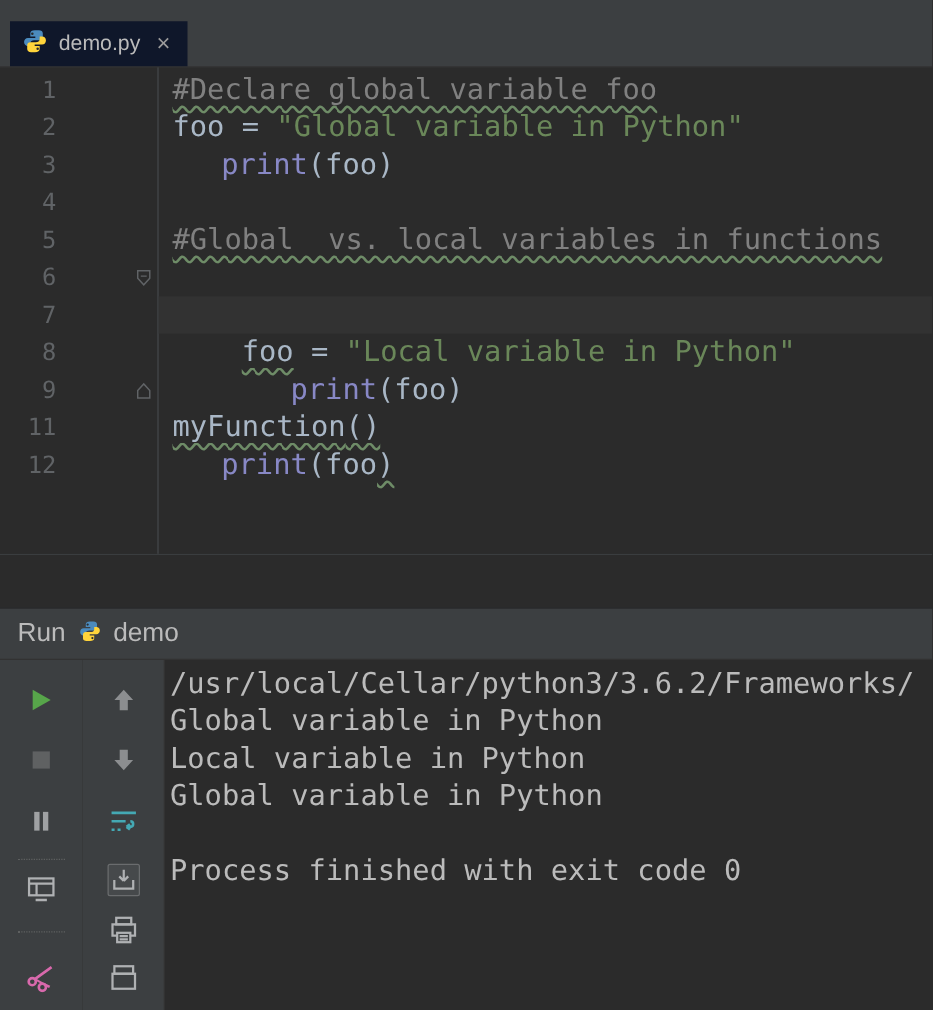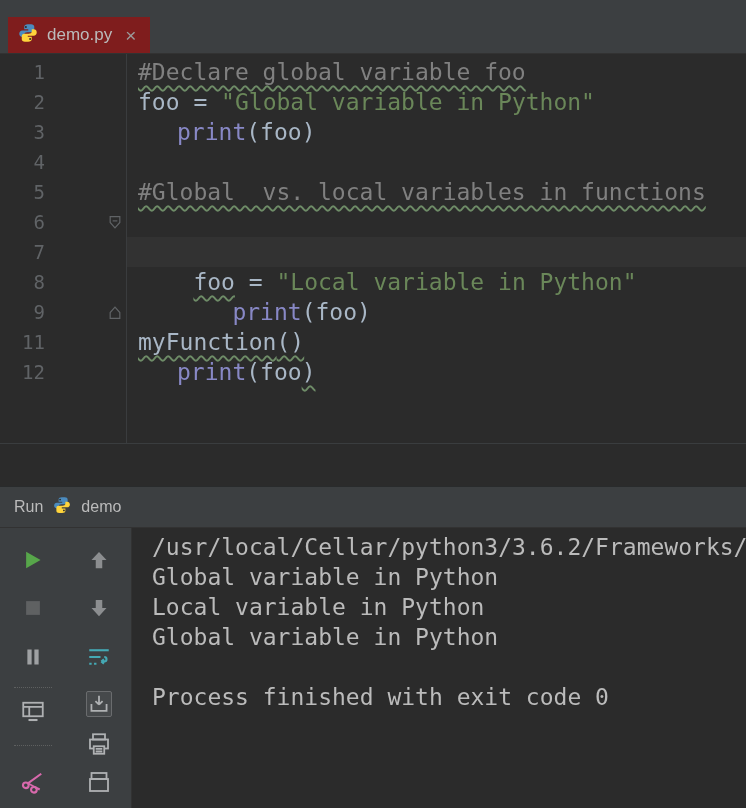--- a/index.html
+++ b/index.html
@@ -11,21 +11,21 @@
   }
   .app{width:746px;height:808px;display:flex;flex-direction:column;}
 
   
   .tabbar{
     height:54px;background:#3C3F41;flex:0 0 auto;
     display:flex;align-items:flex-end;
     border-bottom:1px solid #323232;box-sizing:border-box;
   }
   .tab{
-    margin-left:8px;height:36px;background:#7f1d1d;
+    margin-left:8px;height:36px;background:#0f172a;
     display:flex;align-items:center;padding:0 14px 0 10px;gap:9px;
     cursor:default;
   }
   .tab-label{color:#BBBBBB;font-size:17px;}
   .tab-close{color:#9B9B9B;font-size:19px;line-height:1;margin-left:4px;cursor:pointer;}
 
   
   .pylogo{display:inline-block;vertical-align:middle;}
 
   
@@ -74,38 +74,38 @@
     font-family:"DejaVu Sans Mono",monospace;font-size:23px;line-height:42px;
     color:#BBBBBB;padding-left:135px;white-space:pre;
   }
 
   
   .run-header{
     height:41px;flex:0 0 auto;background:#3C3F41;
     border-bottom:1px solid #323232;box-sizing:border-box;
     display:flex;align-items:center;padding-left:14px;gap:10px;
   }
-  .run-header .hdr-text{color:#BBBBBB;font-size:16px;}
+  .run-header .hdr-text{color:#BBBBBB;font-size:21px;}
 
   
   .run-body{flex:1;display:flex;min-height:0;}
   .tb-col{
     width:66px;flex:0 0 auto;background:#3C3F41;
     display:flex;flex-direction:column;align-items:center;
     overflow:hidden;
   }
   .tb-col2{border-right:1px solid #323232;box-sizing:border-box;}
   .tb-btn{width:24px;height:24px;display:flex;align-items:center;justify-content:center;cursor:pointer;flex:0 0 auto;}
   .tb-sep{width:38px;height:1px;border-top:1px dotted #5E6060;flex:0 0 auto;}
   .tb-btn.selected{
     box-sizing:content-box;border:1px solid #6A6C6E;background:#46494B;border-radius:2px;
   }
   .console{
     flex:1;background:#2B2B2B;overflow:hidden;
-    padding:4px 0 0 20px;box-sizing:border-box;
+    padding:4px 0 0 4px;box-sizing:border-box;
     font-family:"DejaVu Sans Mono",monospace;
   }
   .cline{
     height:30px;line-height:30px;font-size:23px;color:#BBBBBB;white-space:pre;
   }
 </style>
 </head>
 <body>
 
 <div class="app">

